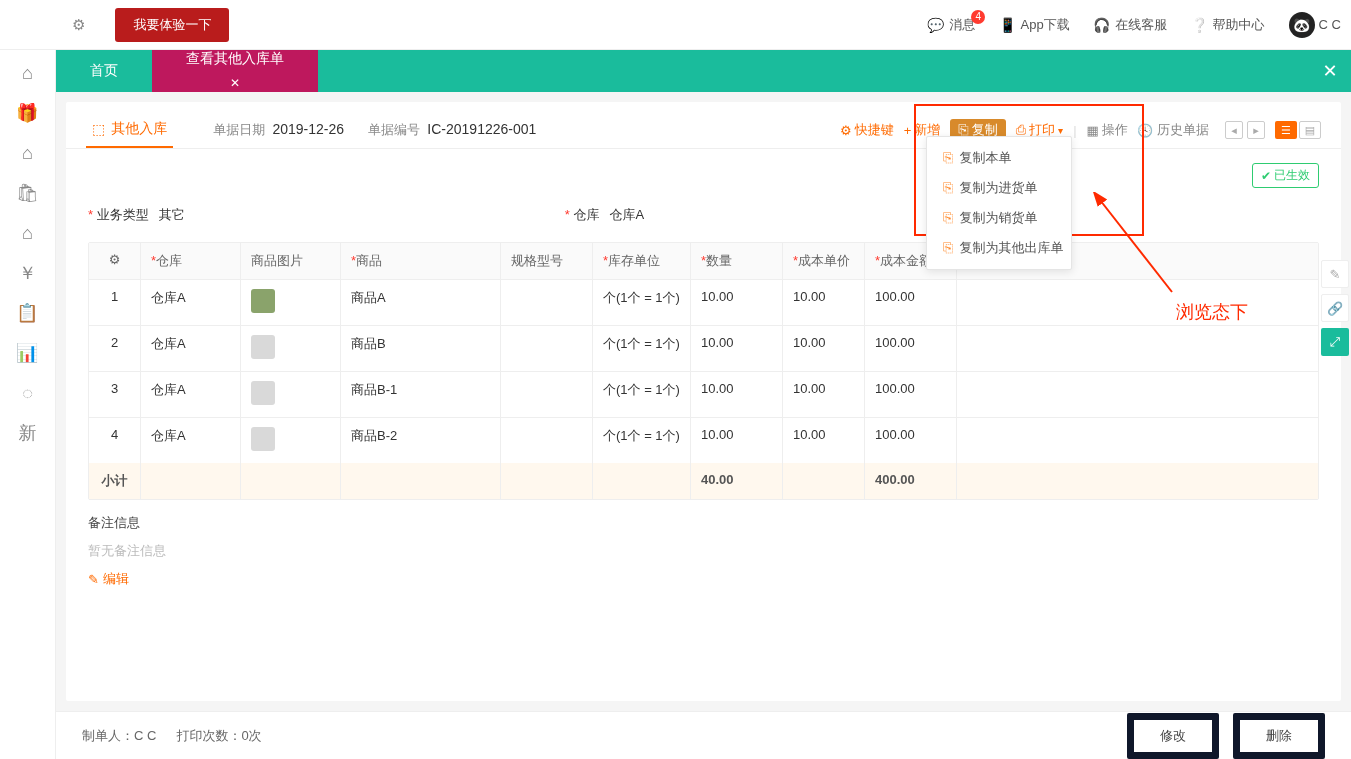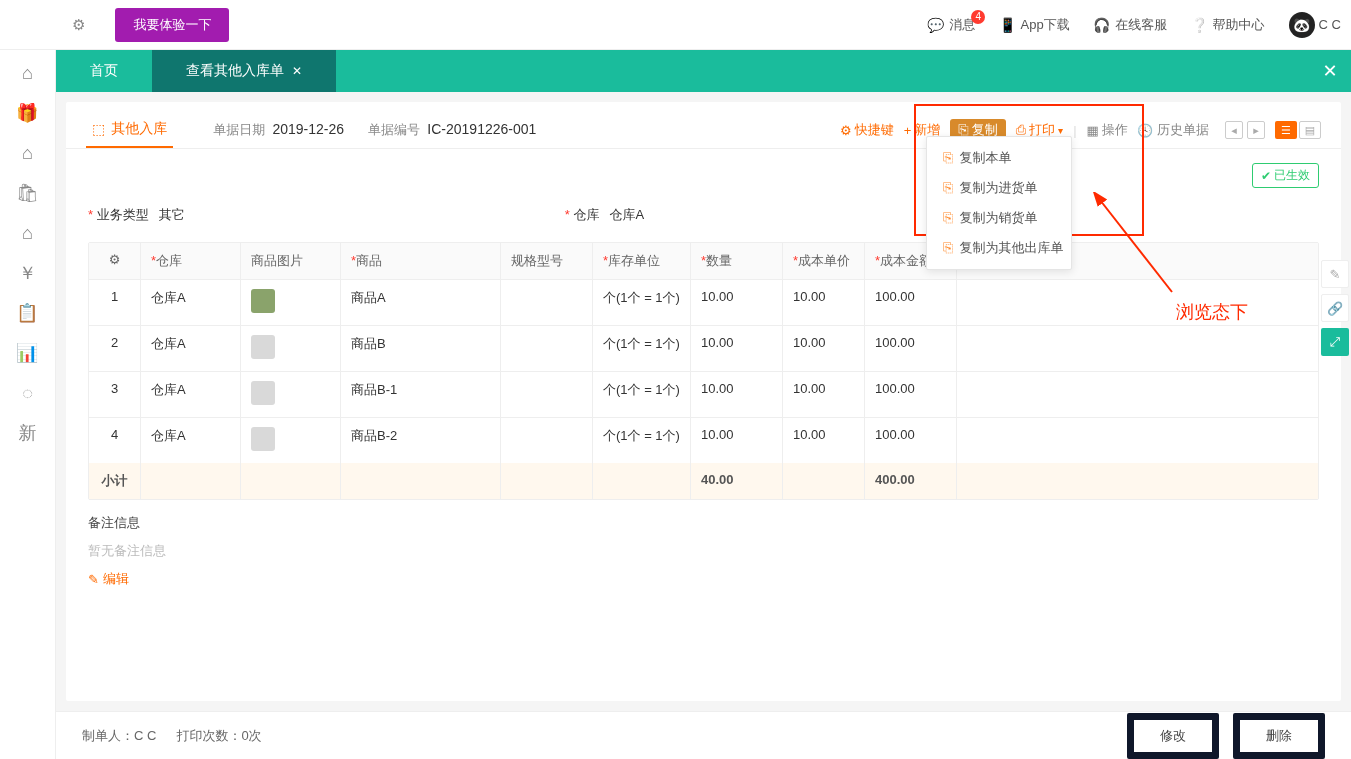--- a/index.html
+++ b/index.html
@@ -4,31 +4,31 @@
 <style>
 * { margin: 0; padding: 0; box-sizing: border-box; }
 body { font-family: "Microsoft YaHei", Arial, sans-serif; font-size: 13px; color: #333; background: #f0f0f0; overflow: hidden; width: 1351px; height: 759px; position: relative; }
 .topbar { height: 50px; background: #fff; display: flex; align-items: center; padding: 0 10px; border-bottom: 1px solid #eee; }
 .logo { width: 44px; display: flex; flex-direction: column; align-items: center; justify-content: center; }
 .logo-icon { width: 22px; height: 22px; border-radius: 6px; display: flex; align-items: center; justify-content: center; color: #ff6a00; font-weight: bold; font-size: 16px; }
 .logo-text { font-size: 12px; color: #ff6a00; margin-top: 48px; }
 .company-select { width: 280px; height: 32px; border-bottom: 1px solid #ddd; margin-left: 30px; display: flex; align-items: center; justify-content: space-between; padding: 0 6px; color: #444; }
 .company-select .chev { color: #ff6a00; font-size: 12px; }
 .gear-top { margin-left: 18px; color: #888; font-size: 15px; }
-.try-btn { margin-left: 30px; background: #a21caf; color: #fff; border: none; border-radius: 3px; padding: 8px 18px; font-size: 13px; }
+.try-btn { margin-left: 30px; background: #b91c1c; color: #fff; border: none; border-radius: 3px; padding: 8px 18px; font-size: 13px; }
 .top-right { margin-left: auto; display: flex; align-items: center; gap: 24px; color: #555; font-size: 13px; }
 .top-item { display: flex; align-items: center; gap: 4px; position: relative; }
 .top-item .ico { font-size: 14px; color: #666; }
 .badge { position: absolute; top: -6px; right: -10px; background: #ff3b30; color: #fff; border-radius: 50%; width: 14px; height: 14px; font-size: 10px; display: flex; align-items: center; justify-content: center; }
 .avatar { width: 26px; height: 26px; border-radius: 50%; background: #222; display: inline-flex; align-items: center; justify-content: center; color: #fff; font-size: 14px; }
 .sidebar { position: absolute; left: 0; top: 50px; width: 56px; bottom: 0; background: #fff; border-right: 1px solid #eee; display: flex; flex-direction: column; align-items: center; padding-top: 12px; gap: 18px; }
 .sidebar .sb-icon { width: 22px; height: 22px; color: #888; font-size: 18px; display: flex; align-items: center; justify-content: center; }
 .tabs-bar { position: absolute; left: 56px; right: 0; top: 50px; height: 42px; background: #1abc9c; display: flex; align-items: stretch; }
 .tab { padding: 0 34px; color: #fff; display: flex; align-items: center; gap: 8px; font-size: 14px; }
-.tab.active { background: #0f766e; }
+.tab.active { background: #be185d; flex-direction: column; }
 .tab .close { font-size: 12px; }
 .tabs-close { margin-left: auto; width: 42px; display: flex; align-items: center; justify-content: center; color: #fff; background: #1abc9c; font-size: 18px; }
 .main { position: absolute; left: 56px; right: 0; top: 92px; bottom: 48px; background: #f5f5f5; padding: 10px; overflow: hidden; }
 .card { background: #fff; border-radius: 2px; padding: 0; height: 100%; position: relative; }
 .card-tabhdr { display: flex; align-items: center; padding: 10px 20px 0 20px; border-bottom: 1px solid #eee; }
 .card-tab { padding: 8px 6px; color: #ff6a00; border-bottom: 2px solid #ff6a00; font-size: 14px; display: flex; align-items: center; gap: 6px; }
 .doc-meta { margin-left: 40px; color: #888; display: flex; gap: 24px; font-size: 13px; align-items: center; }
 .doc-meta b { color: #333; font-weight: normal; font-size: 14px; }
 .actions { margin-left: auto; display: flex; align-items: center; gap: 10px; color: #888; font-size: 13px; }
 .act { display: flex; align-items: center; gap: 3px; color: #888; }

